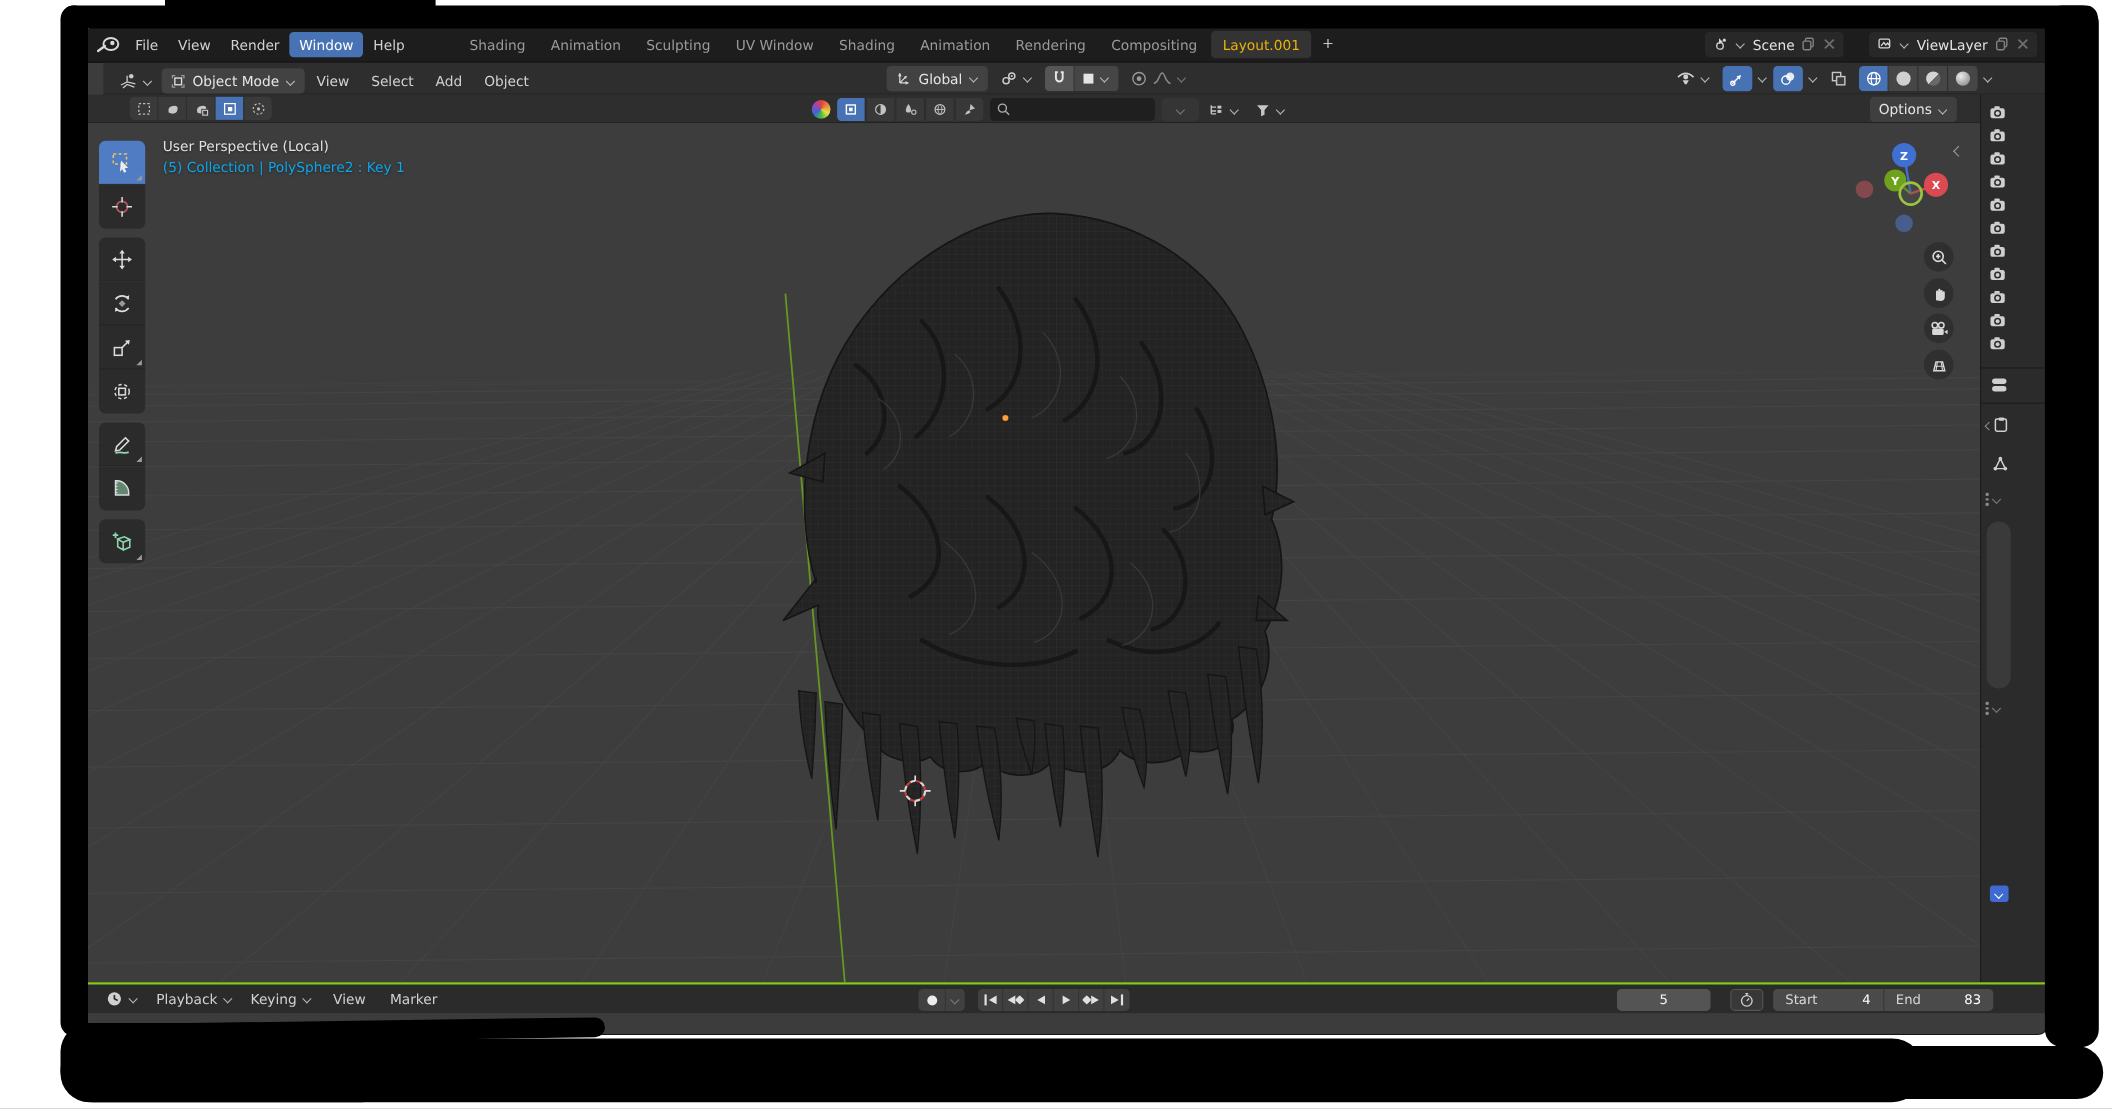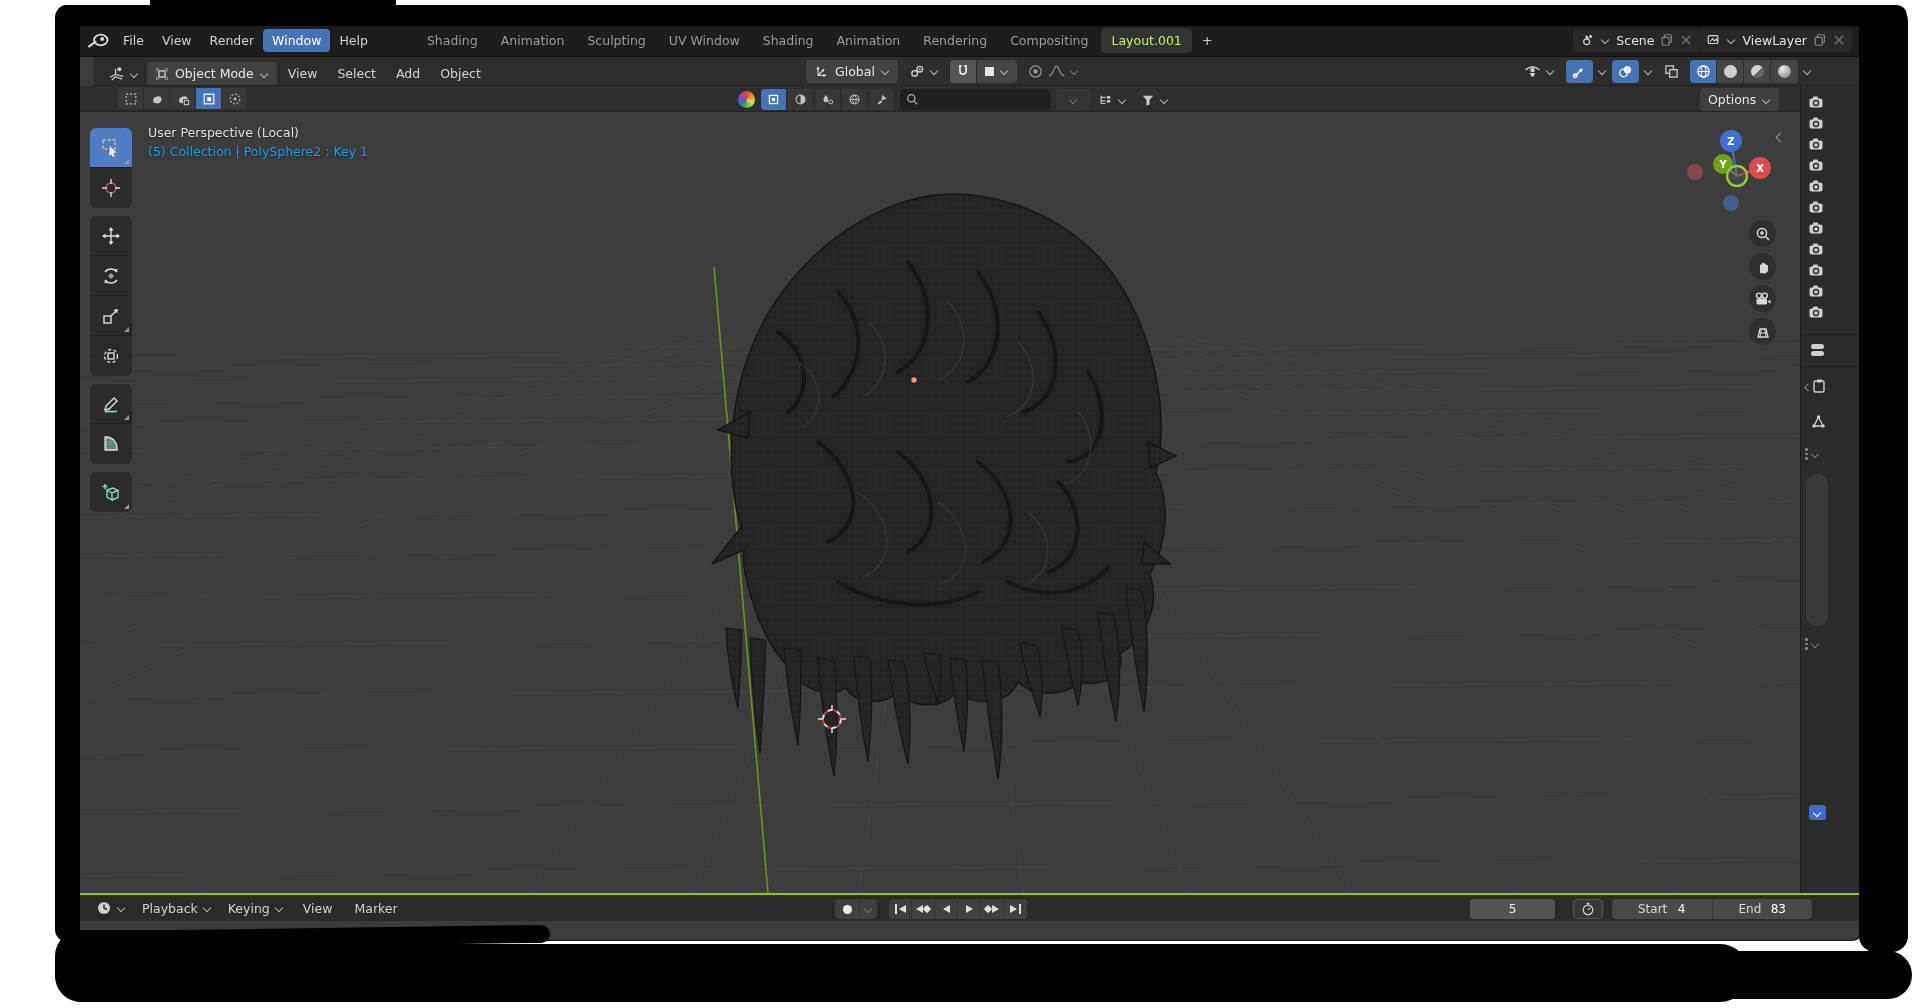--- a/index.html
+++ b/index.html
@@ -11,23 +11,23 @@
        border-radius:10px;overflow:hidden;box-shadow:0 0 0 1px #141414;z-index:1}
 
   
   .topbar{position:absolute;left:0;top:0;width:100%;height:33px;background:#1d1d1d;
           display:flex;align-items:center;padding:0 10px;border-bottom:1px solid #101010}
   .logo{width:22px;height:18px;margin-right:4px}
   .menu{font-size:12.5px;color:#d2d2d2;padding:4px 9px;border-radius:4px;white-space:nowrap}
   .menu.active{background:#4772b3;color:#fff}
   .tabs{display:flex;margin-left:40px;gap:3px;align-items:center}
   .tab{font-size:12.5px;color:#9b9b9b;padding:5px 10px;border-radius:4px;white-space:nowrap}
-  .tab.active{background:#333;color:#bef264}
+  .tab.active{background:#333;color:#eab308}
   .tab-add{font-size:13px;color:#c8c8c8;padding:2px 7px}
-  .tb-right{margin-left:auto;display:flex;gap:0;align-items:flex-end}
+  .tb-right{margin-left:auto;display:flex;gap:23px;align-items:flex-end}
   .idsel{display:flex;align-items:center;height:23px;background:#282828;border-radius:4px;padding:0 7px;gap:6px}
   .idsel .val{font-size:12.5px;color:#e2e2e2}
   .ghosticon{opacity:.55}
 
   
   .cv{width:9px;height:8px;position:relative;display:inline-block;flex:0 0 auto}
   .cv::after{content:"";position:absolute;left:1px;top:1px;width:5px;height:5px;
              border-right:1.4px solid #b6b6b6;border-bottom:1.4px solid #b6b6b6;transform:rotate(45deg)}
   .cv.dim::after{border-color:#777}
   .cvl{width:8px;height:10px;position:relative;display:inline-block}
@@ -119,21 +119,21 @@
   .tri-r{width:0;height:0;border-top:4.5px solid transparent;border-bottom:4.5px solid transparent;border-left:7px solid #e0e0e0}
   .tri-l{width:0;height:0;border-top:4.5px solid transparent;border-bottom:4.5px solid transparent;border-right:7px solid #e0e0e0}
   .bar-v{width:2.5px;height:10px;background:#e0e0e0}
   .dia{width:6px;height:6px;background:#e0e0e0;transform:rotate(45deg);border-radius:1px}
   .ffield{position:absolute;left:1392px;top:4px;width:85px;height:20px;background:#545454;border-radius:4px;
           color:#f4f4f4;font-size:12px;display:flex;align-items:center;justify-content:center}
   .swbtn{position:absolute;left:1495px;top:4px;width:30px;height:20px;background:#383838;border:1px solid #555;
          border-radius:4px;display:flex;align-items:center;justify-content:center}
   .startend{position:absolute;left:1534px;top:4px;width:200px;height:20px;background:#4a4a4a;border-radius:4px;
             display:flex;font-size:12px}
-  .se-half{flex:1;display:flex;align-items:center;justify-content:space-between;padding:0 26px;color:#d8d8d8}
+  .se-half{flex:1;display:flex;align-items:center;justify-content:space-between;padding:0 11px;color:#d8d8d8}
   .se-half:first-child{border-right:1px solid #3a3a3a}
   .se-val{color:#fff}
 
   
   .statusbar{position:absolute;left:0;top:897px;width:100%;height:19px;background:#202020;border-top:1px solid #151515}
   .st-item{position:absolute;top:2.5px;display:flex;gap:8px;align-items:center;font-size:11.5px;color:#b2b2b2}
   .version{position:absolute;left:1724px;top:3px;font-size:11.5px;color:#9c9c9c}
   .mouse{width:9px;height:13px;border:1.2px solid #969696;border-radius:4px;position:relative}
   .mouse::after{content:"";position:absolute;background:#c4c4c4}
   .mouse.ml::after{left:0;top:0;width:3.2px;height:5px;border-radius:2px 0 0 0}

